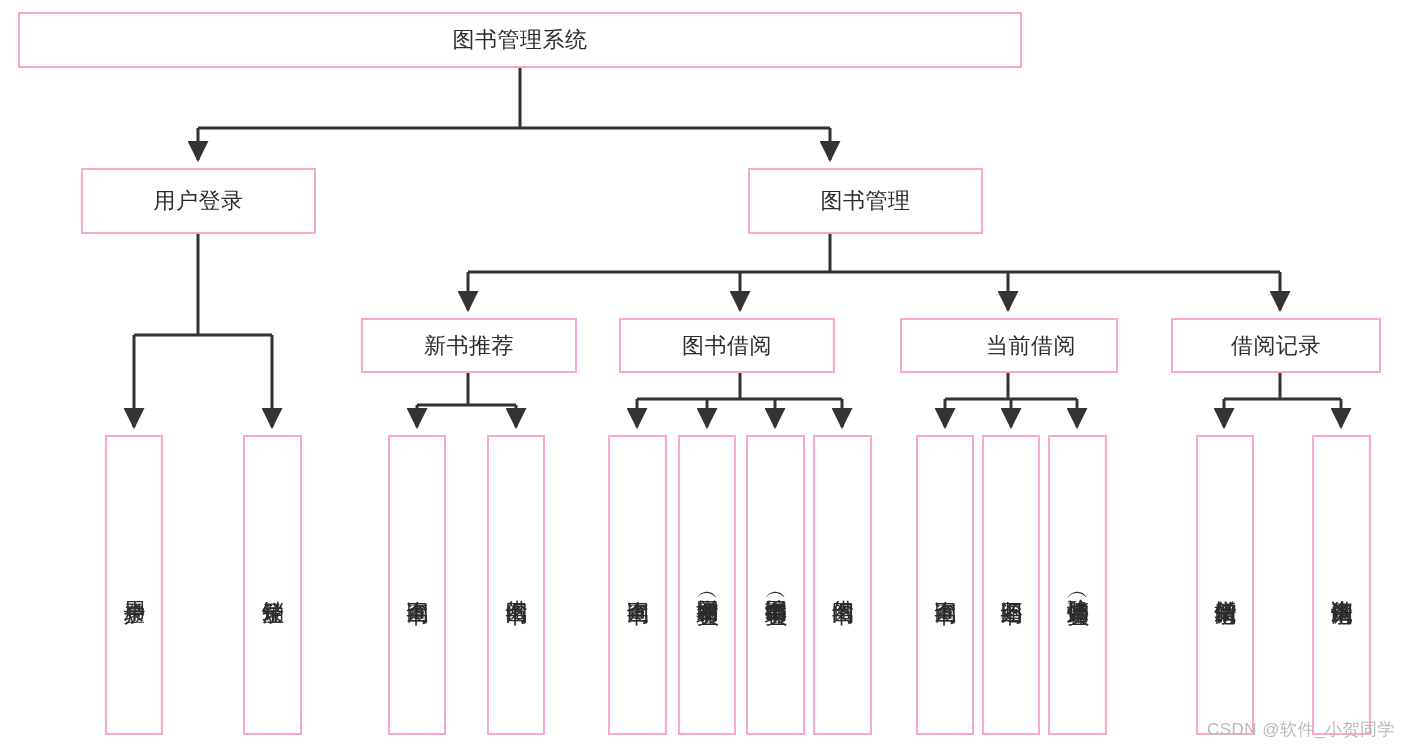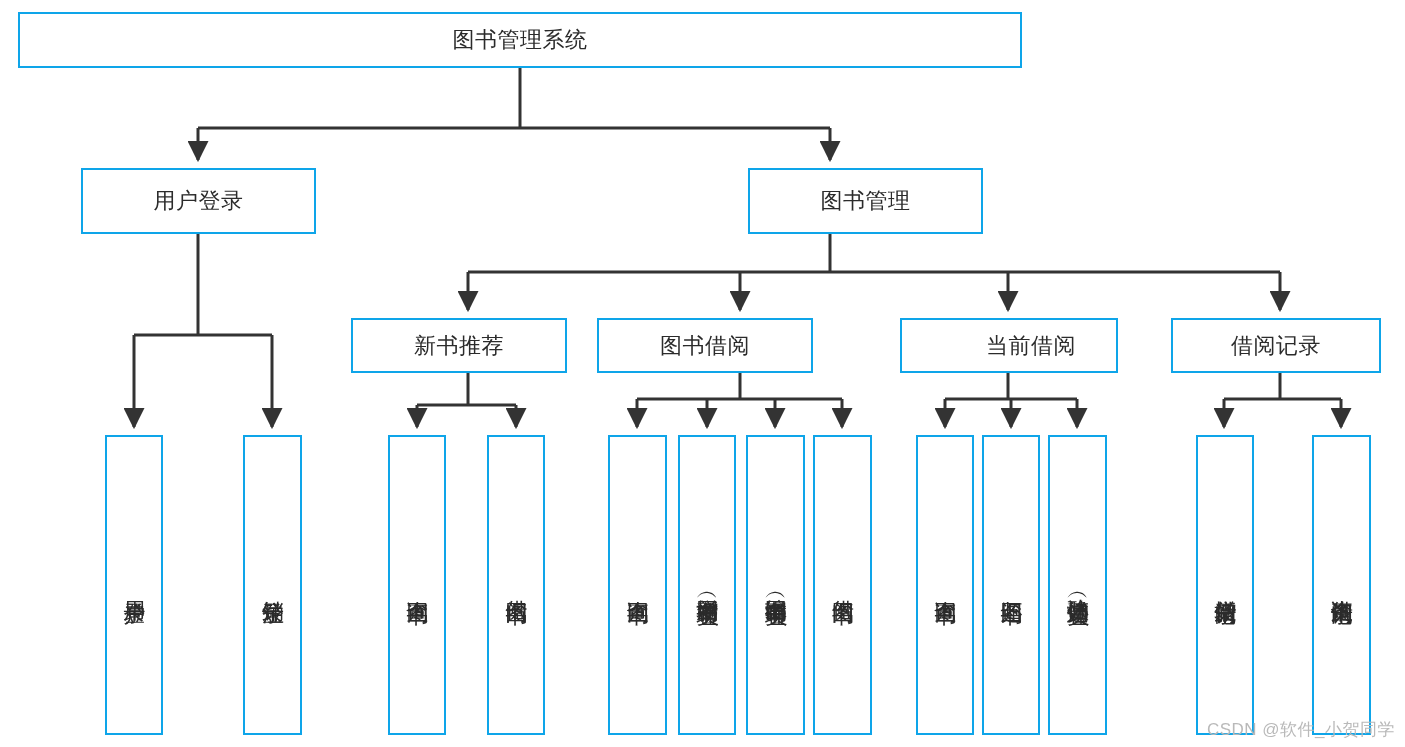--- a/index.html
+++ b/index.html
@@ -22,21 +22,21 @@
     left: 0;
     top: 0;
     width: 1405px;
     height: 747px;
     pointer-events: none;
   }
   .node {
     position: absolute;
     box-sizing: border-box;
     background: #ffffff;
-    border: 2px solid #0ea5e9;
+    border: 2px solid #f9a8d4;
     display: flex;
     align-items: center;
     justify-content: center;
     color: #2b2b2b;
   }
   .node .label {
     display: block;
     text-align: center;
     line-height: 1.18;
     white-space: nowrap;
@@ -130,24 +130,24 @@
     <span class="label">图书管理系统</span>
   </div>
 
   <div class="node h" style="left:81px; top:168px; width:235px; height:66px;">
     <span class="label">用户登录</span>
   </div>
   <div class="node h" style="left:748px; top:168px; width:235px; height:66px;">
     <span class="label">图书管理</span>
   </div>
 
-  <div class="node h" style="left:351px; top:318px; width:216px; height:55px;justify-content:center;">
+  <div class="node h" style="left:361px; top:318px; width:216px; height:55px;justify-content:center;">
     <span class="label">新书推荐</span>
   </div>
-  <div class="node h" style="left:597px; top:318px; width:216px; height:55px;">
+  <div class="node h" style="left:619px; top:318px; width:216px; height:55px;">
     <span class="label">图书借阅</span>
   </div>
   <div class="node h" style="left:900px; top:318px; width:218px; height:55px;padding-left:44px;">
     <span class="label">当前借阅</span>
   </div>
   <div class="node h" style="left:1171px; top:318px; width:210px; height:55px;">
     <span class="label">借阅记录</span>
   </div>
 
   <div class="node v" style="left:105px; top:435px; width:58px; height:300px;">

